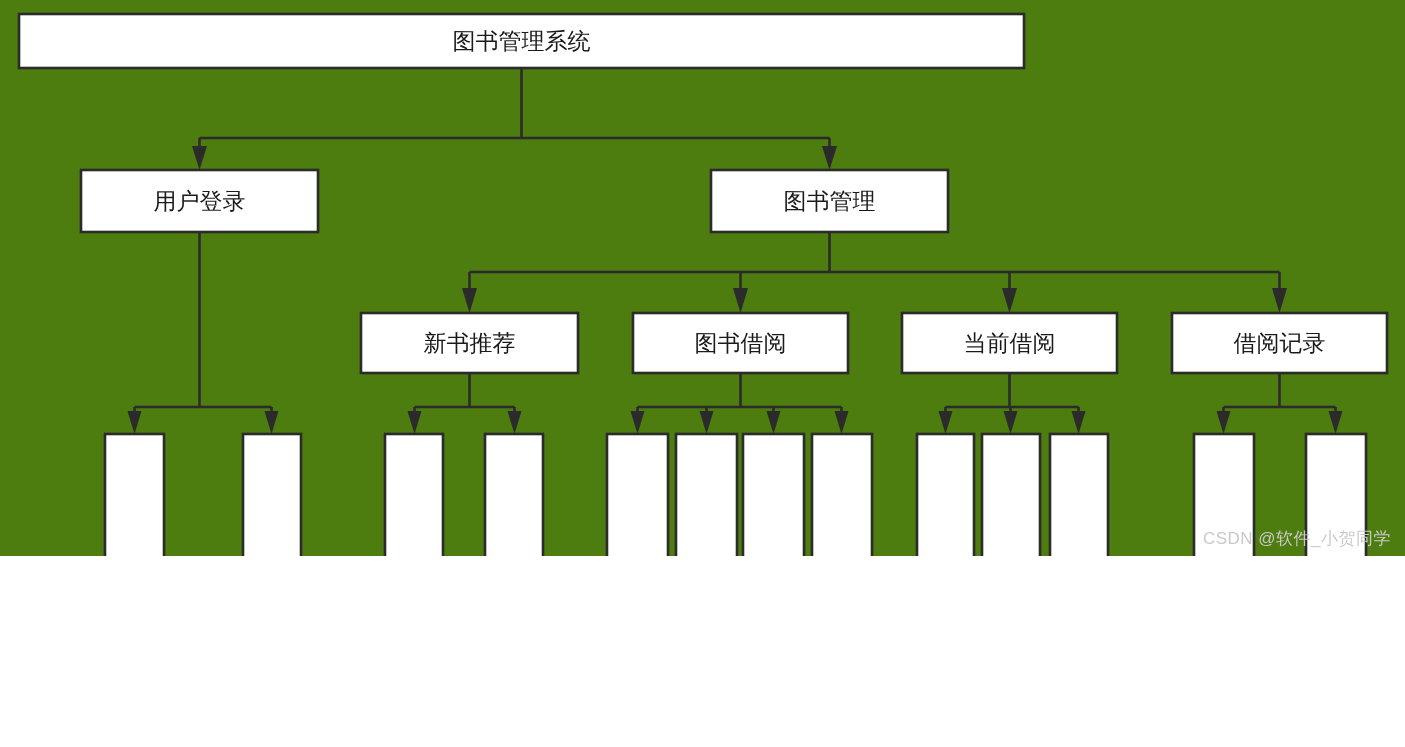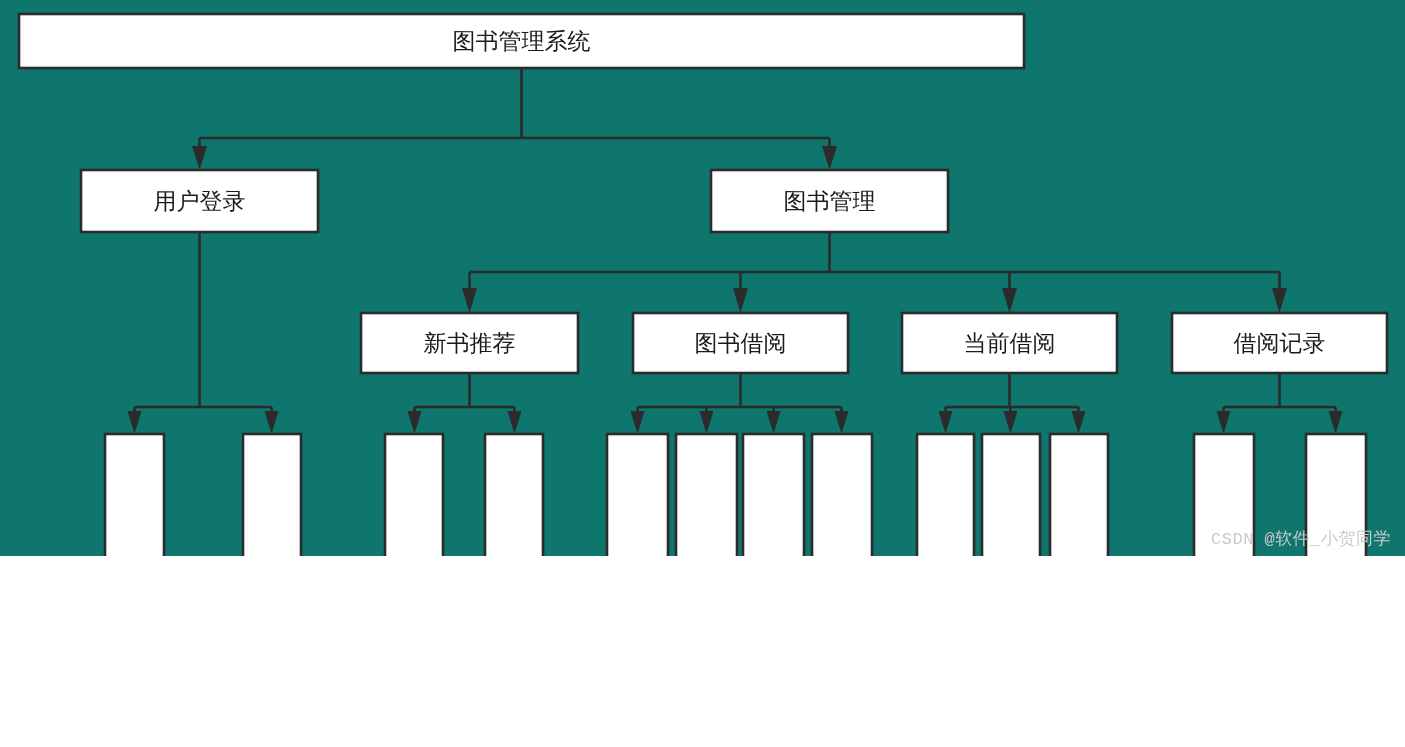--- a/index.html
+++ b/index.html
@@ -7,21 +7,21 @@
     padding: 0;
     background: #ffffff;
   }
   body {
     font-family: "DejaVu Sans", "Liberation Sans", sans-serif;
   }
   #diagram-root {
     position: relative;
     width: 1405px;
     height: 556px;
-    background: #0f766e;
+    background: #4d7c0f;
     overflow: hidden;
   }
   svg.diagram-canvas {
     position: absolute;
     left: 0;
     top: 0;
     width: 1405px;
     height: 747px;
   }
   .node-rect {
@@ -59,21 +59,21 @@
     align-items: center;
     justify-content: center;
     text-align: center;
     white-space: nowrap;
     pointer-events: none;
   }
   .watermark {
     position: absolute;
     right: 14px;
     bottom: 6px;
-    font-family: Liberation Mono, monospace;
+    font-family: Liberation Sans, sans-serif;
     font-size: 17px;
     color: #c9c9c9;
     letter-spacing: 0.5px;
     white-space: nowrap;
   }
 </style>
 </head>
 <body>
 
 <div id="diagram-root">

